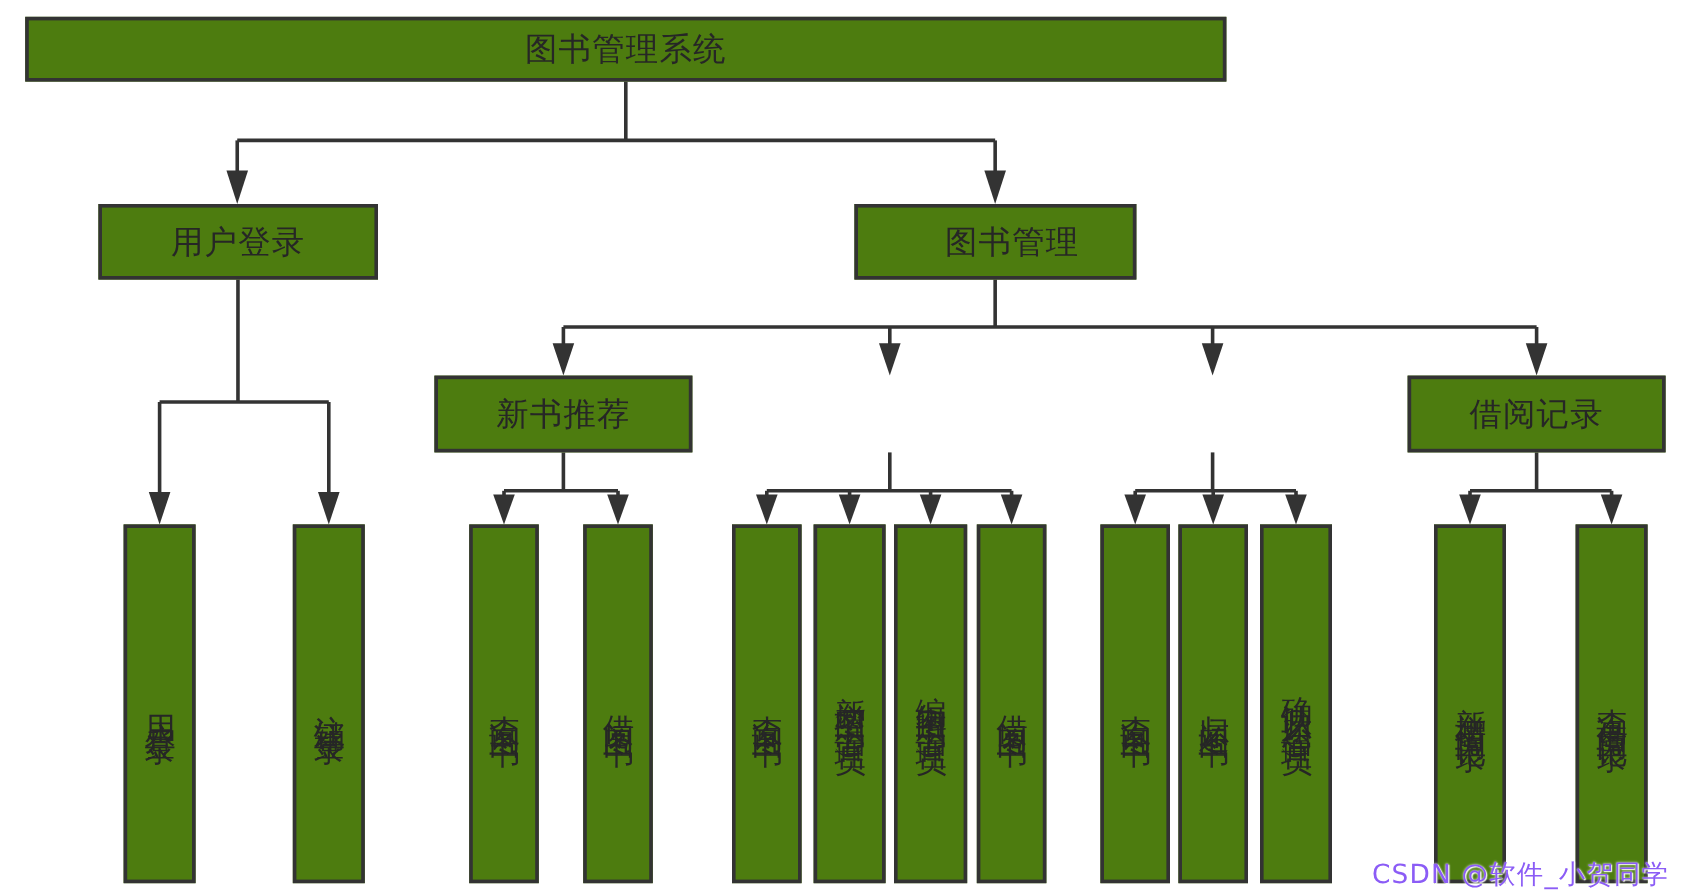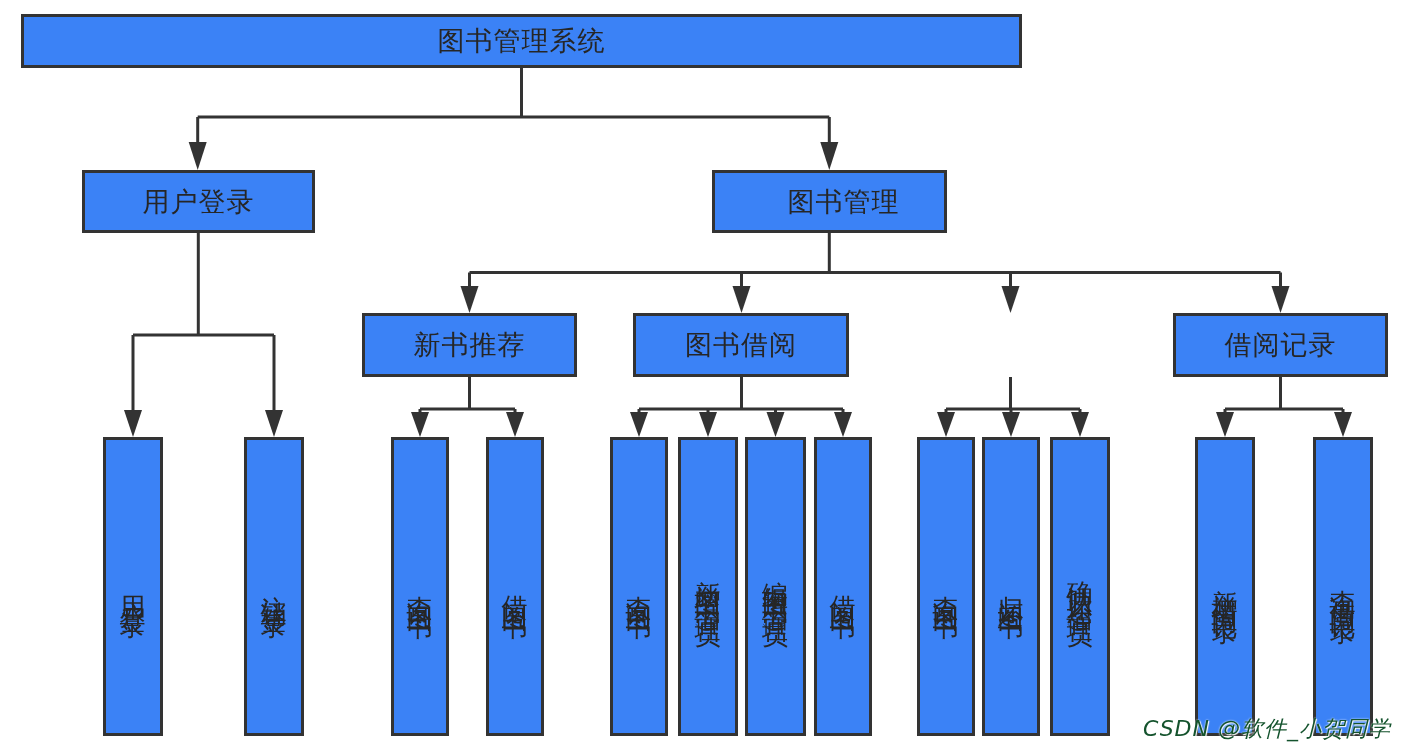--- a/index.html
+++ b/index.html
@@ -9,21 +9,21 @@
     background:#ffffff;
     overflow:hidden;
     font-family:"DejaVu Sans","Liberation Sans",sans-serif;
     color:#2b2b2b;
   }
   svg.connectors{position:absolute;left:0;top:0;width:1405px;height:747px;}
   .node{
     position:absolute;
     box-sizing:border-box;
     border:3px solid #333333;
-    background:#3b82f6;
+    background:#4d7c0f;
     display:flex;align-items:center;justify-content:center;
     text-align:center;
   }
   .hlabel{font-size:27px;letter-spacing:1px;color:#262626;white-space:nowrap;}
   .root{left:21px;top:14px;width:1001px;height:54px;}
   .lvl2-a{left:82px;top:170px;width:233px;height:63px;}
   .lvl2-b{left:712px;top:170px;width:235px;height:63px;padding-left:28px;}
   .lvl3{top:313px;height:64px;justify-content:center;}
   .lvl3-a{left:362px;width:215px;}
   .lvl3-b{left:633px;width:216px;}
@@ -41,26 +41,25 @@
   }
   .l1{left:103px;}  .l2{left:244px;}
   .l3{left:391px;width:58px;} .l4{left:486px;width:58px;}
   .l5{left:610px;width:58px;} .l6{left:678px;} .l7{left:745px;width:61px;} .l8{left:814px;width:58px;}
   .l9{left:917px;width:58px;} .l10{left:982px;width:58px;} .l11{left:1050px;}
   .l12{left:1195px;} .l13{left:1313px;}
   .watermark{
     position:absolute;
     right:14px;bottom:3px;
     font-size:22px;
-    color:#14532d;
+    color:#8b5cf6;
     text-shadow:0 0 2px #ffffff,1px 1px 1px #ffffff;
     z-index:5;
     letter-spacing:1px;
     white-space:nowrap;
-    font-style:italic;
   }
 </style>
 </head>
 <body>
 
 <div class="canvas">
 
   <svg class="connectors" viewBox="0 0 1405 747">
     <g stroke="#333333" stroke-width="3" fill="none">
 
@@ -135,23 +134,20 @@
   <div class="node lvl2-a">
     <span class="hlabel">用户登录</span>
   </div>
   <div class="node lvl2-b">
     <span class="hlabel">图书管理</span>
   </div>
 
   <div class="node lvl3 lvl3-a">
     <span class="hlabel">新书推荐</span>
   </div>
-  <div class="node lvl3 lvl3-b">
-    <span class="hlabel">图书借阅</span>
-  </div>
   <div class="node lvl3 lvl3-d">
     <span class="hlabel">借阅记录</span>
   </div>
 
   <div class="node leaf l1">
     <span class="vtext">用户登录</span>
   </div>
   <div class="node leaf l2">
     <span class="vtext">注销登录</span>
   </div>

